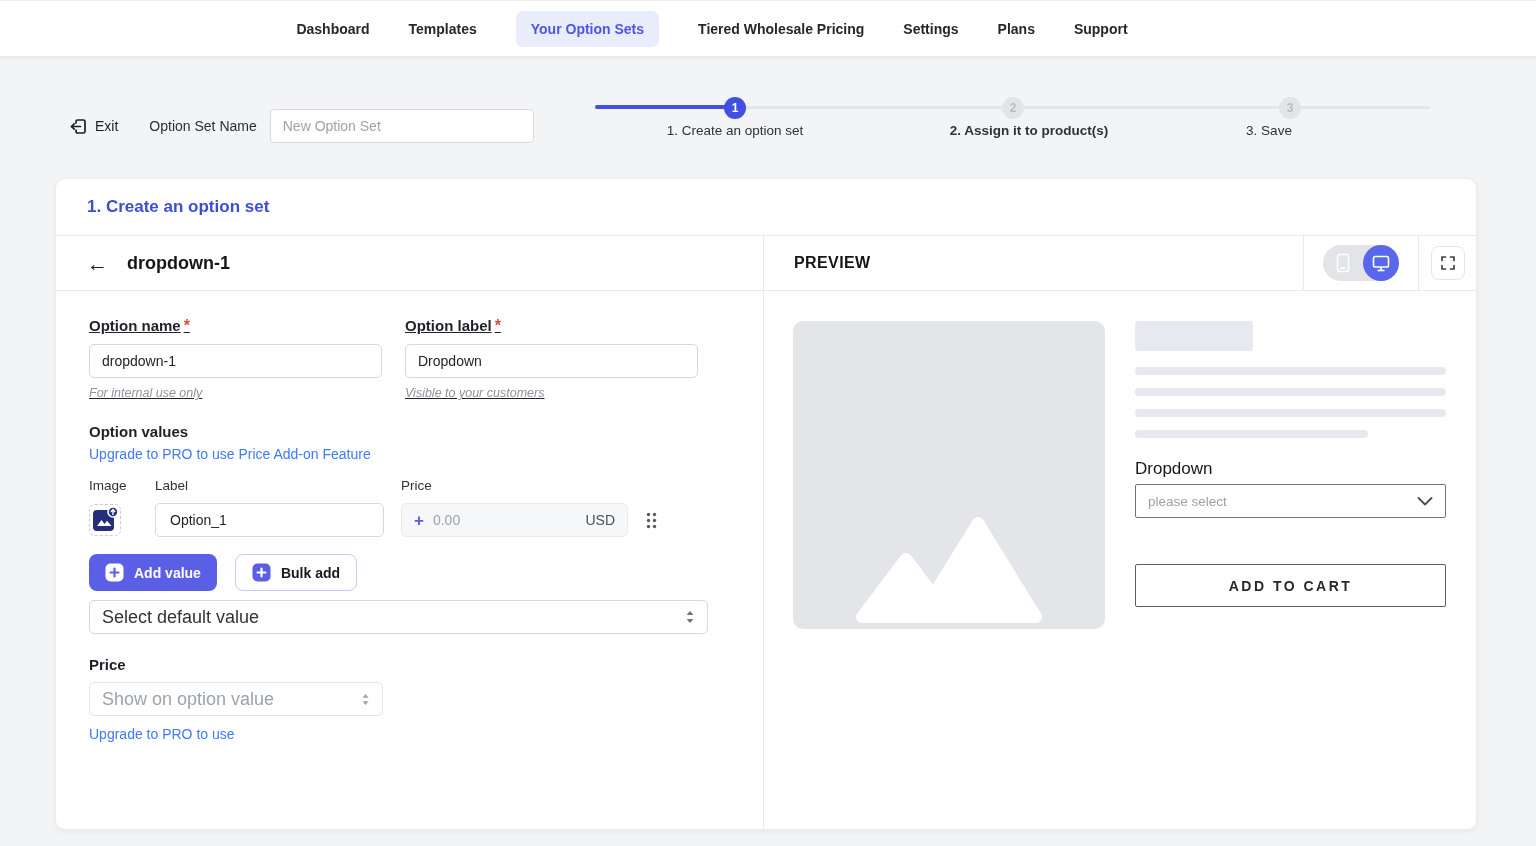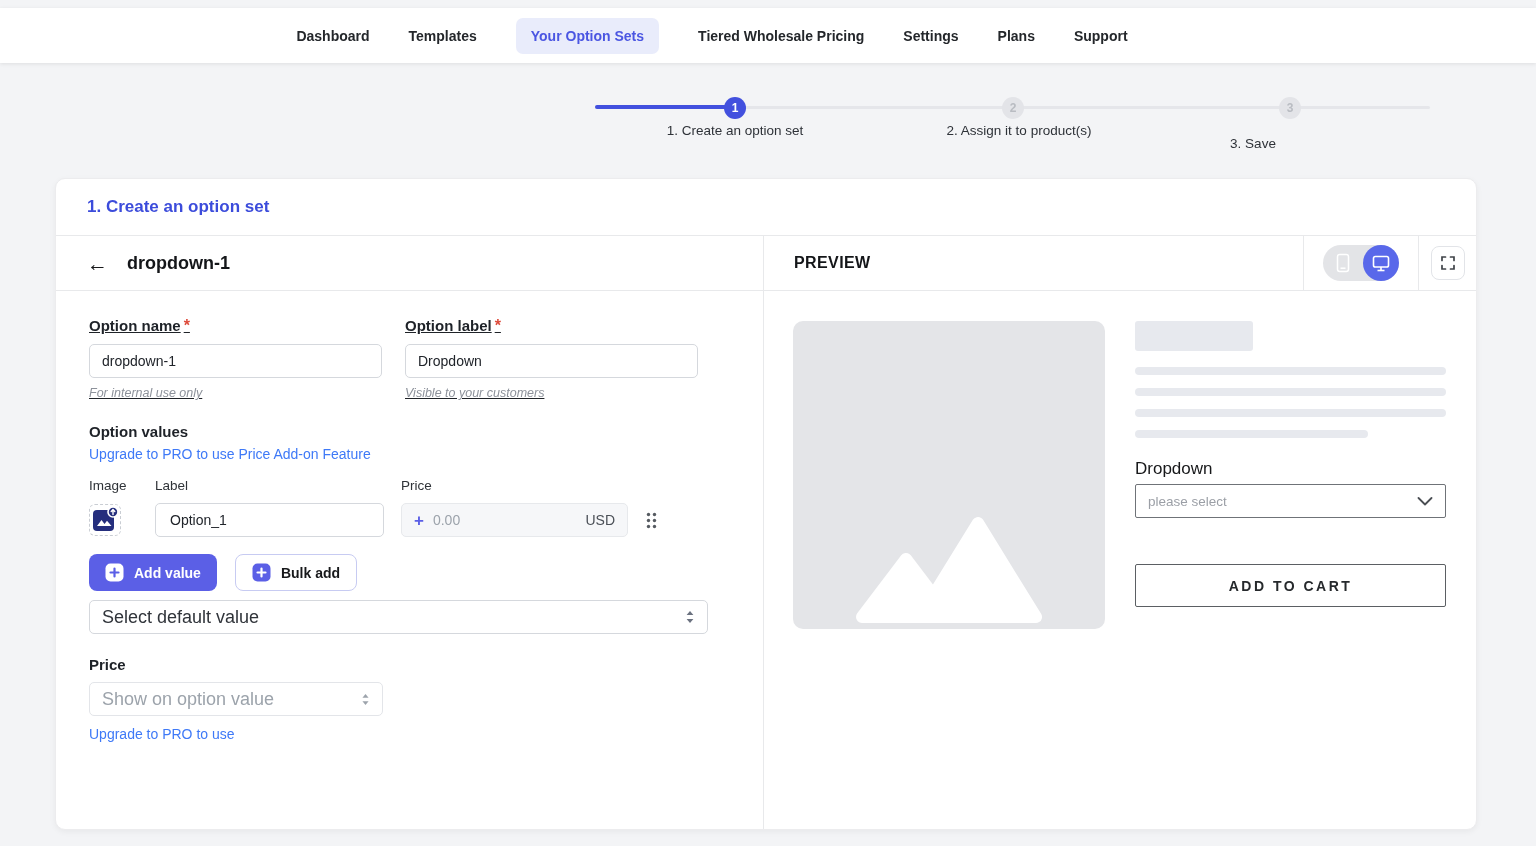--- a/index.html
+++ b/index.html
@@ -3,21 +3,21 @@
 <meta charset="utf-8">
 <style>
   * { margin:0; padding:0; box-sizing:border-box; }
   html,body { background:#f3f4f6; }
   .screen {
     position:relative; width:1536px; height:846px; overflow:hidden;
     background:#f3f4f6; font-family:"Liberation Sans", sans-serif; color:#1f2328;
   }
   
   .topnav {
-    position:absolute; top:8px; left:0; width:100%; height:55px; background:#fff;
+    position:absolute; top:1px; left:0; width:100%; height:55px; background:#fff;
     box-shadow:0 1px 4px rgba(0,0,0,.09); display:flex; align-items:center; justify-content:center; z-index:5;
   }
   .topnav .nav-inner { display:flex; align-items:center; gap:39px; transform:translateX(-56px); }
   .nav-item { font-size:14px; font-weight:700; color:#24272b; cursor:pointer; white-space:nowrap; }
   .nav-item.active { color:#4b56e2; background:#e9ecfb; padding:10px 15px; border-radius:7px; }
   
   .toolbar { position:absolute; top:109px; left:70px; display:flex; align-items:center; height:34px; }
   .exit-btn { display:flex; align-items:center; gap:8px; font-size:14px; font-weight:500; color:#1c1f23; cursor:pointer; }
   .osn-label { margin-left:31px; font-size:14px; color:#2b2f34; }
   .osn-input { margin-left:13px; width:264px; height:34px; border:1px solid #d9dbe0; border-radius:4px;
@@ -122,30 +122,44 @@
       <div class="nav-item">Dashboard</div>
       <div class="nav-item">Templates</div>
       <div class="nav-item active">Your Option Sets</div>
       <div class="nav-item">Tiered Wholesale Pricing</div>
       <div class="nav-item">Settings</div>
       <div class="nav-item">Plans</div>
       <div class="nav-item">Support</div>
     </div>
   </header>
 
+  <div class="toolbar">
+    <div class="exit-btn">
+      <span style="display:flex;">
+        <svg width="17" height="17" viewBox="0 0 17 17" fill="none" stroke="#1c1f23" stroke-width="1.7" stroke-linecap="round" stroke-linejoin="round">
+          <path d="M6 5 V3.6 a1.6 1.6 0 0 1 1.6 -1.6 h5.8 a1.6 1.6 0 0 1 1.6 1.6 v9.8 a1.6 1.6 0 0 1 -1.6 1.6 H7.6 A1.6 1.6 0 0 1 6 13.4 V12"></path>
+          <path d="M10.5 8.5 H1.5"></path>
+          <path d="M4.2 5.8 L1.5 8.5 L4.2 11.2"></path>
+        </svg>
+      </span>
+      <span>Exit</span>
+    </div>
+    <div class="osn-label">Option Set Name</div>
+    <input class="osn-input" type="text" placeholder="New Option Set" style="">
+  </div>
 
   <div class="stepper">
     <div class="step-track"></div>
     <div class="step-progress" style="width:141px;"></div>
     <div class="step-dot active" style="left:129px;">1</div>
     <div class="step-dot inactive" style="left:407px;">2</div>
     <div class="step-dot inactive" style="left:684px;">3</div>
     <div class="step-label" style="left:140px;">1. Create an option set</div>
-    <div class="step-label" style="left:424px;">2. Assign it to product(s)</div>
-    <div class="step-label" style="left:658px;margin-top:13px;">3. Save</div>
+    <div class="step-label" style="left:434px;font-weight:bold;">2. Assign it to product(s)</div>
+    <div class="step-label" style="left:674px;">3. Save</div>
   </div>
 
   <section class="card">
     <div class="card-header">
       <div class="card-title">1. Create an option set</div>
     </div>
 
     <div class="card-body">
 
       <div class="left-col">

